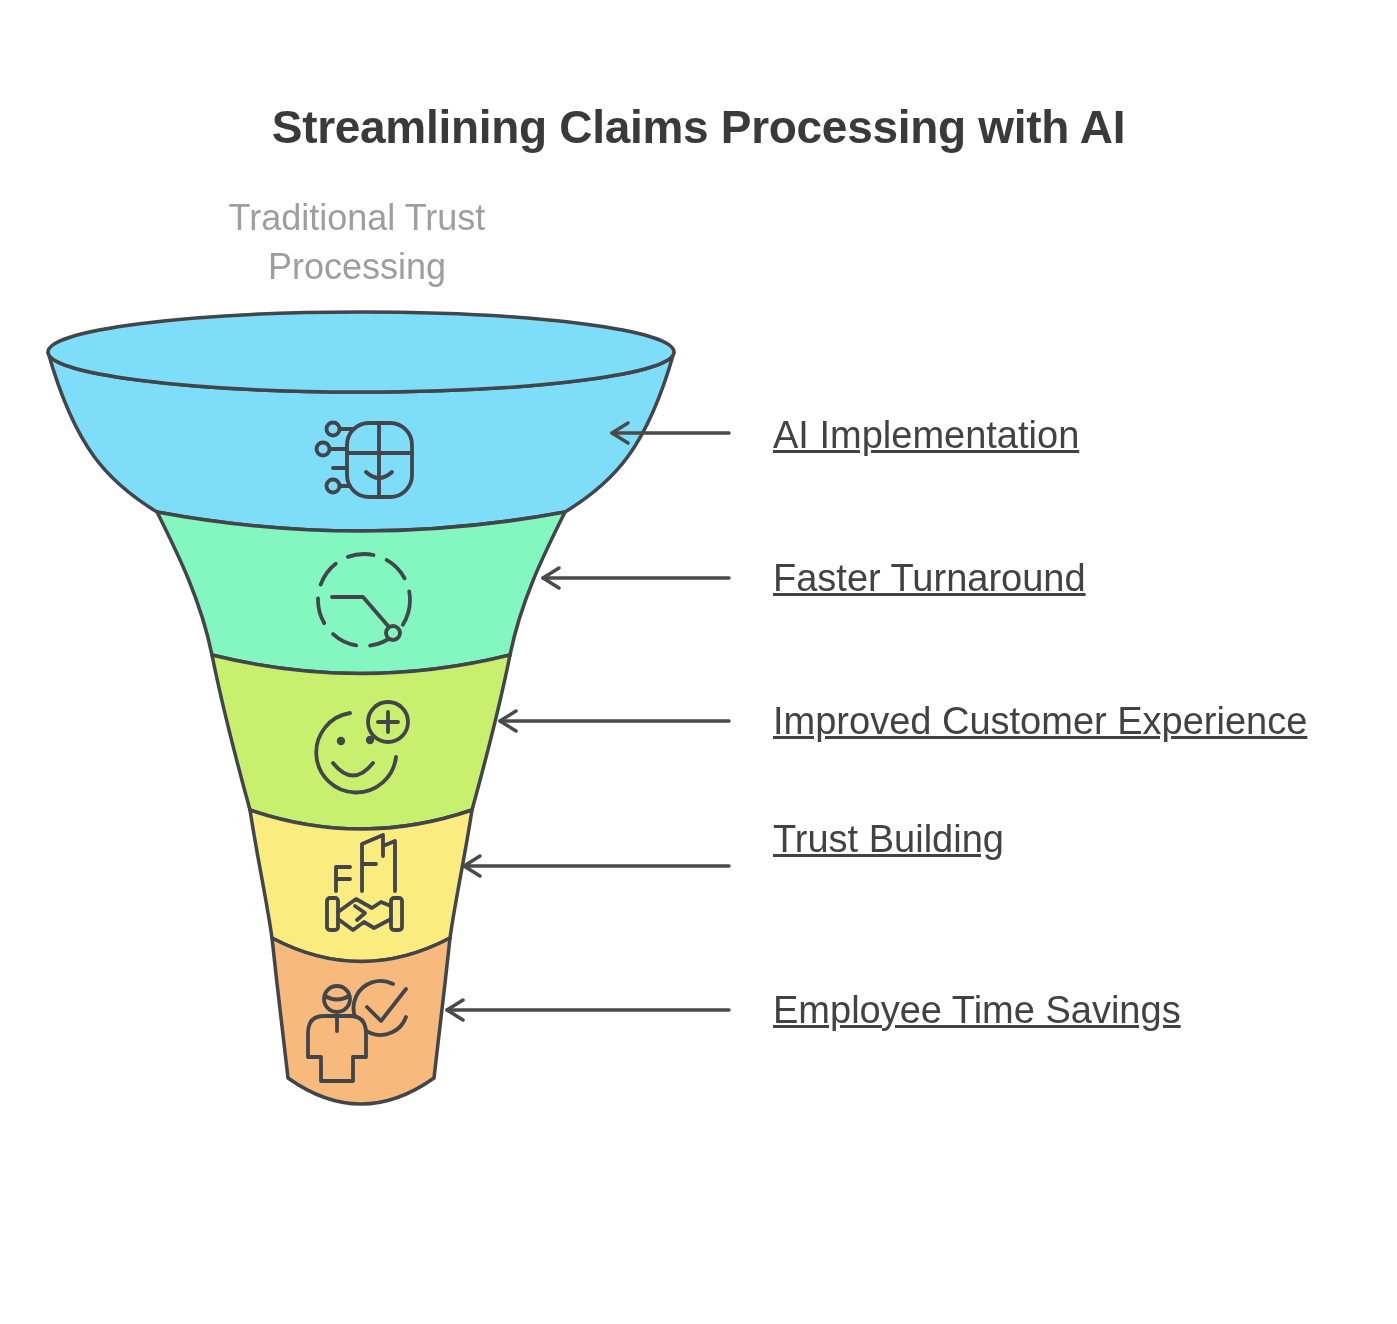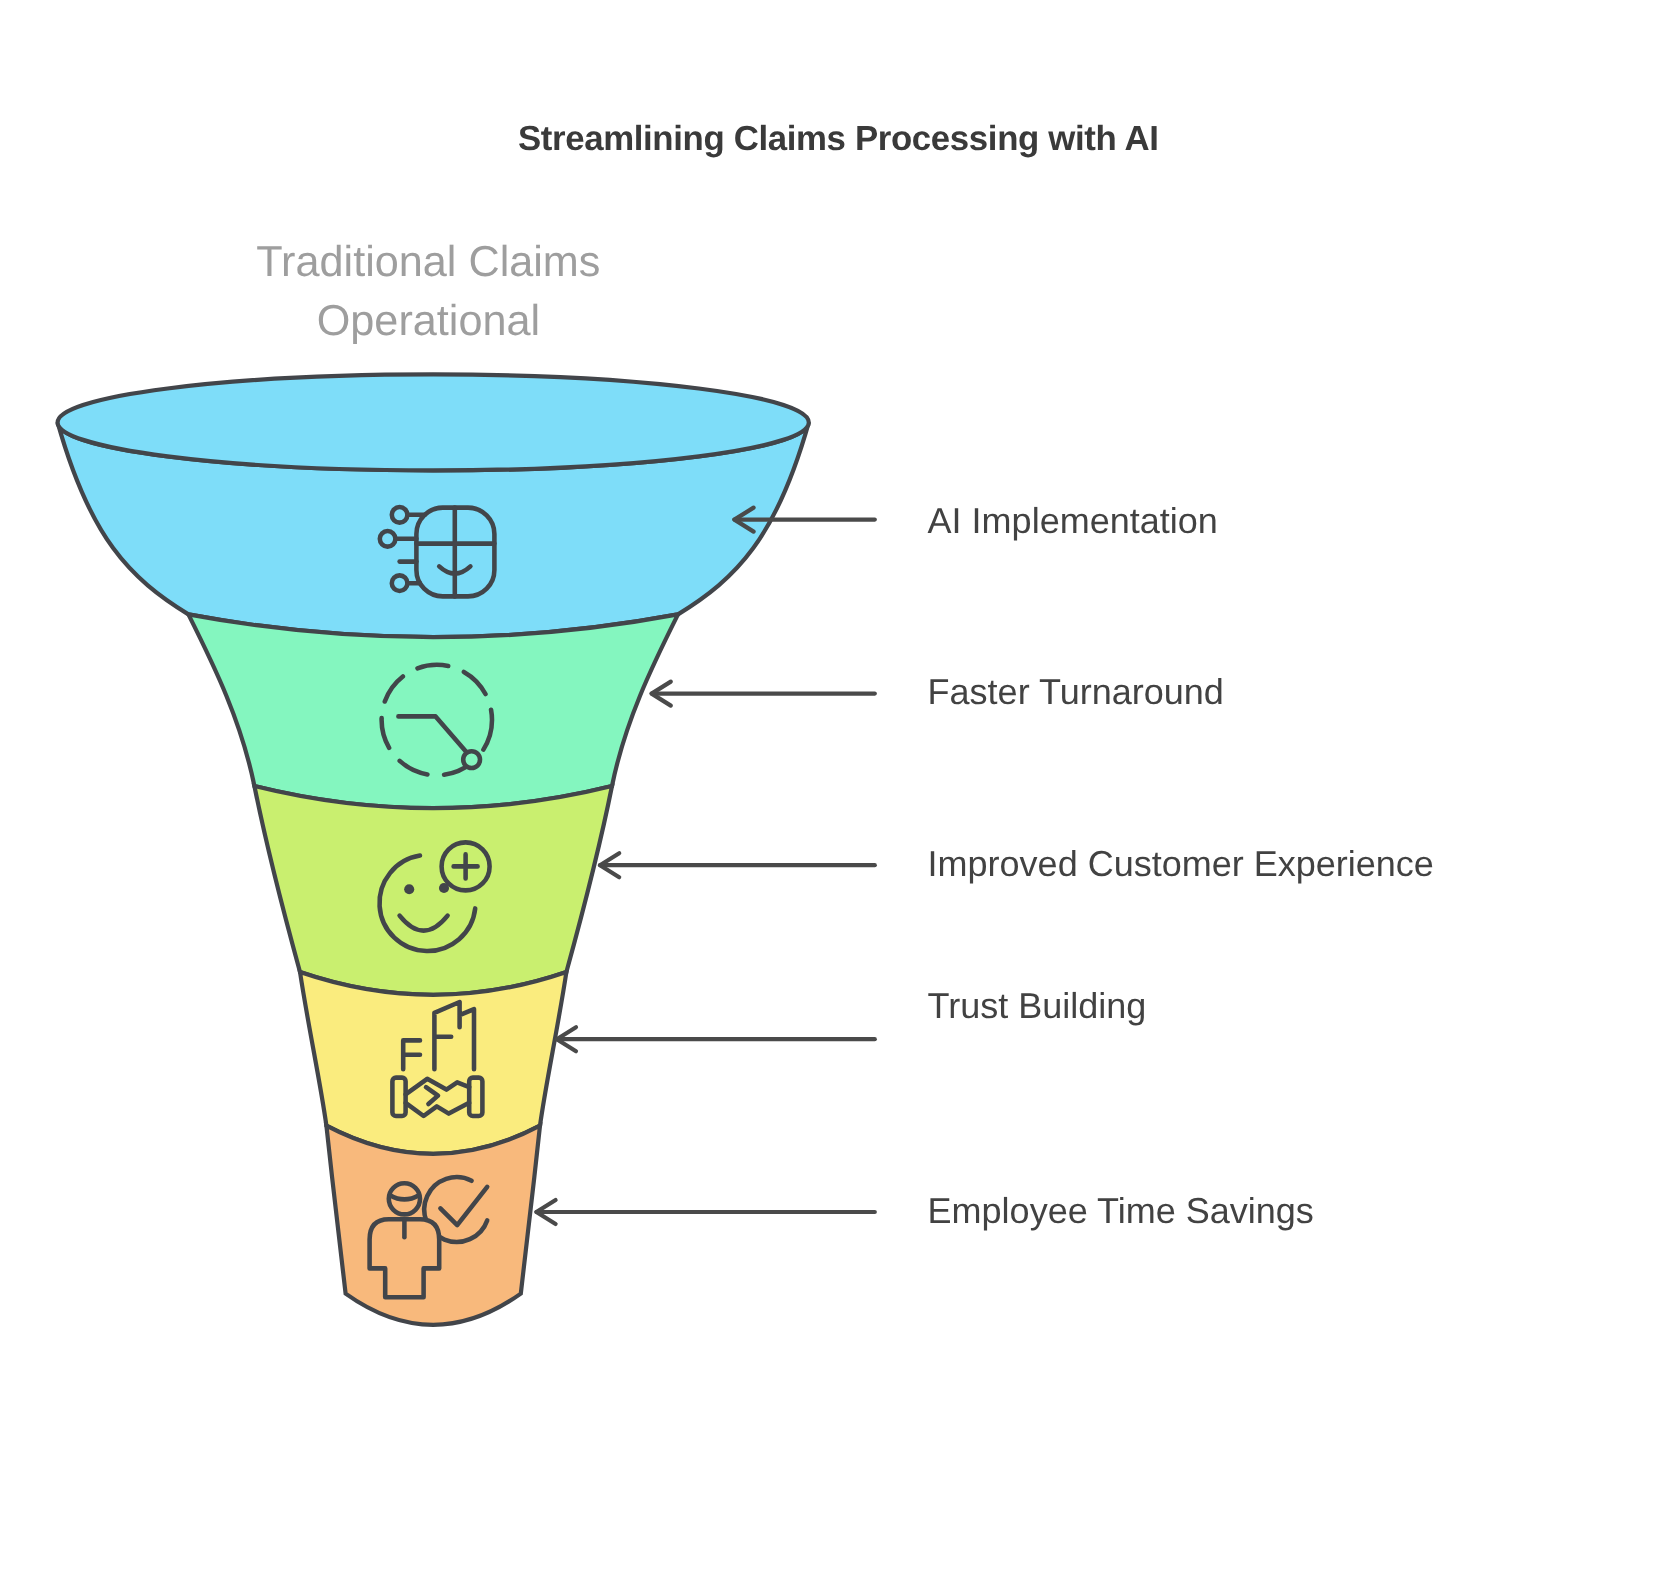--- a/index.html
+++ b/index.html
@@ -8,64 +8,65 @@
     width:1397px;
     height:1324px;
     background:#ffffff;
     font-family:"Liberation Sans", sans-serif;
     overflow:hidden;
   }
   .title{
     position:absolute;
     top:100px; left:0; width:100%;
     text-align:center;
-    font-size:29px;
+    font-size:46px;
     font-weight:bold;
     letter-spacing:-0.3px;
     color:var(--title-color,#3a3a3a);
   }
   .muted{
     color:var(--muted-color,#9e9e9e);
     font-size:36px;
     line-height:49px;
     text-align:center;
     position:absolute;
   }
   .top-label{ top:193px; left:182px; width:350px; }
   .bottom-label{ top:1130px; left:125px; width:470px; }
   .stage-label{
     position:absolute;
     left:773px;
     height:46px;
     display:flex;
     align-items:center;
-    font-size:30px;
+    font-size:38px;
     color:var(--stage-label-color,#424242);
     white-space:nowrap;
+    text-decoration:underline;
   }
   .lbl-0{ top:412px; }
   .lbl-1{ top:555px; }
   .lbl-2{ top:698px; }
   .lbl-3{ top:816px; }
   .lbl-4{ top:987px; }
   svg.funnel{ position:absolute; top:0; left:0; }
   .band{ stroke:var(--outline,#42454a); stroke-width:3.5; }
   .icon{ stroke:var(--outline,#42454a); stroke-width:3.8; fill:none; stroke-linecap:round; stroke-linejoin:round; }
   .icon-fill{ stroke:var(--outline,#42454a); stroke-width:3.8; stroke-linecap:round; stroke-linejoin:round; }
   .dot{ fill:var(--outline,#42454a); stroke:none; }
   .arrow{ stroke:var(--arrow,#4a4a4a); stroke-width:3.5; fill:none; stroke-linecap:round; stroke-linejoin:round; }
 </style>
 </head>
 <body>
 
 <div class="canvas">
 
   <div class="title">Streamlining Claims Processing with AI</div>
 
-  <div class="muted top-label">Traditional Claims Operational</div>
+  <div class="muted top-label">Traditional Trust Processing</div>
 
   <svg class="funnel" width="1397" height="1324" viewBox="0 0 1397 1324" xmlns="http://www.w3.org/2000/svg">
 
     <g>
       <path class="band" d="M48,352 C75,448 108,482 157,512 Q361,550 565,512 C614,482 647,448 674,352 A313,40 0 0 1 48,352 Z" fill="#7EDDF9"></path>
       <ellipse class="band" cx="361" cy="352" rx="313" ry="40" fill="#7EDDF9"></ellipse>
       <path class="band" d="M157,512 Q361,550 565,512 C543,556 521,601 510,655 Q361,692 212,655 C201,601 179,556 157,512 Z" fill="#84F6BF"></path>
       <path class="band" d="M212,655 Q361,692 510,655 C499,710 483,770 472,810 Q361,848 250,810 C239,770 223,710 212,655 Z" fill="#C9EF6F"></path>
       <path class="band" d="M250,810 Q361,848 472,810 C465,856 455,902 450,938 Q361,985 272,938 C267,902 257,856 250,810 Z" fill="#FAEC7E"></path>
       <path class="band" d="M272,938 Q361,985 450,938 C445,985 439,1035 434,1078 Q361,1130 288,1078 C283,1035 277,985 272,938 Z" fill="#F8B97C"></path>

